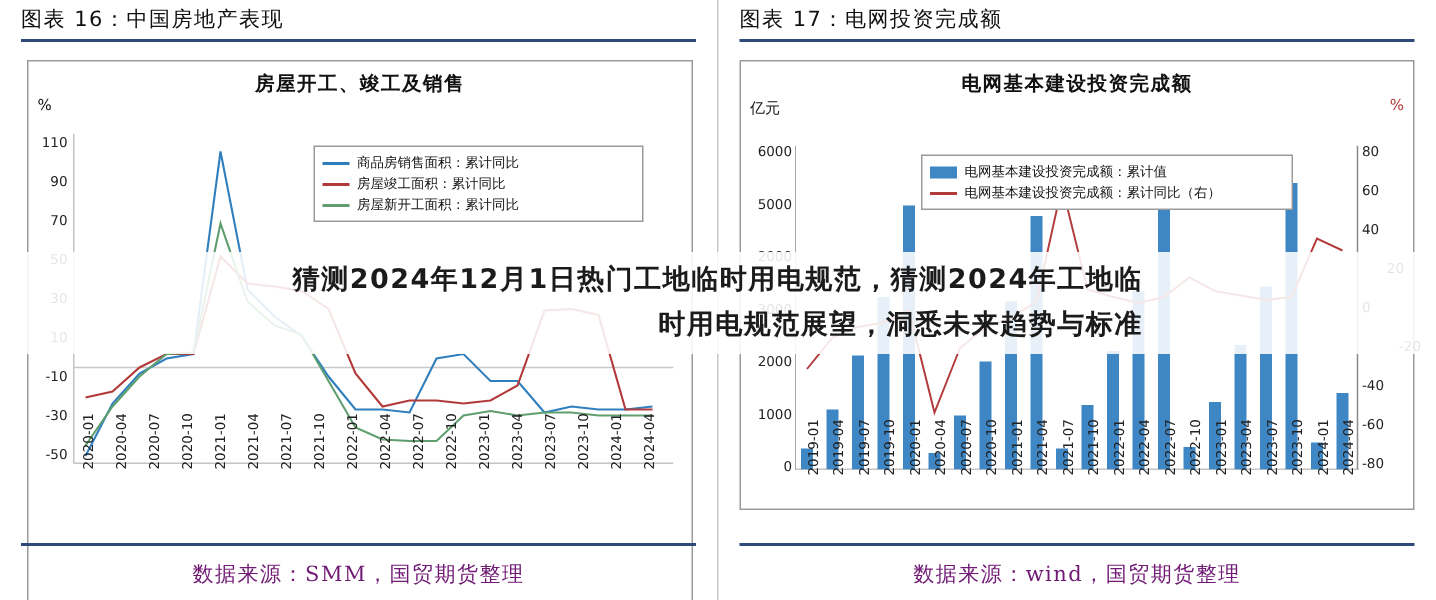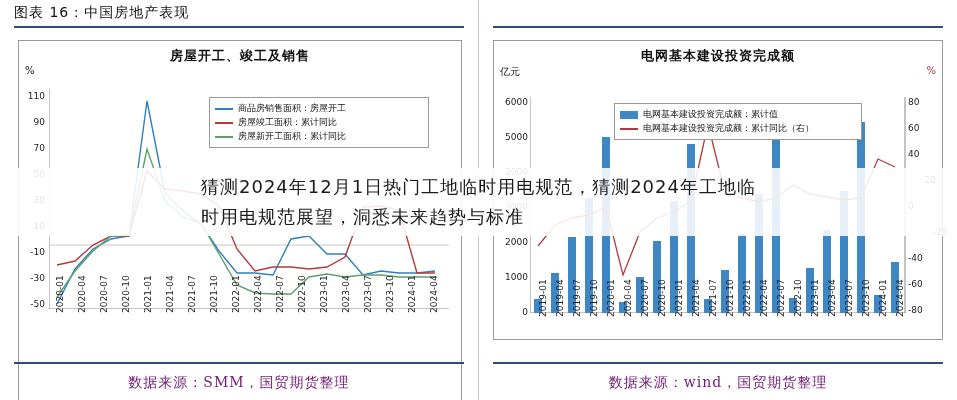--- a/index.html
+++ b/index.html
@@ -82,23 +82,23 @@
   }
 
   
   .overlay{
     position:absolute;left:0;top:168px;width:957px;height:68px;
     background:rgba(255,255,255,0.88);
     display:flex;align-items:center;justify-content:center;
     z-index:20;
   }
   .overlay-text{
-    text-align:left;
-    font-family:"DejaVu Sans", sans-serif;
-    font-weight:normal;
+    text-align:right;
+    font-family:"DejaVu Sans", sans-serif;
+    font-weight:bold;
     font-size:18px;
     line-height:30px;
     color:#1b1b1b;
     letter-spacing:1px;
   }
 </style>
 </head>
 <body>
 
 <div class="stage">
@@ -131,21 +131,21 @@
 
           <polyline fill="none" stroke="#b33a3a" stroke-width="1.4" points="8,176 26,172 44,156 62,147 80,147 98,82 116,100 134,102 152,105 170,117 188,160 206,182 224,178 242,178 260,180 278,178 296,168 314,118 332,117 350,121 368,184 386,184"></polyline>
 
           <polyline fill="none" stroke="#5f9e6e" stroke-width="1.4" points="8,208 26,182 44,162 62,147 80,146 98,60 116,112 134,128 152,134 170,165 188,196 206,204 224,205 242,205 260,188 278,185 296,188 314,186 332,186 350,188 368,188 386,188"></polyline>
         </svg>
       </div>
 
       <div class="legend" style="left:190px;top:56px;width:220px;">
         <div class="legend-row">
           <span class="legend-swatch" style="background:#2f7fbf;"></span>
-          <span class="legend-label">商品房销售面积：房屋开工</span>
+          <span class="legend-label">商品房销售面积：累计同比</span>
         </div>
         <div class="legend-row">
           <span class="legend-swatch" style="background:#b33a3a;"></span>
           <span class="legend-label">房屋竣工面积：累计同比</span>
         </div>
         <div class="legend-row">
           <span class="legend-swatch" style="background:#5f9e6e;"></span>
           <span class="legend-label">房屋新开工面积：累计同比</span>
         </div>
       </div>
@@ -170,20 +170,21 @@
       <div class="xtick" style="left:410px;top:272px;">2024-04</div>
     </div>
 
     <div class="source-rule"></div>
     <div class="source">数据来源：SMM，国贸期货整理</div>
   </div>
 
   <div class="vdivider"></div>
 
   <div class="panel panel-right">
+    <div class="fig-title">图表 17：电网投资完成额</div>
     <div class="title-rule"></div>
 
     <div class="chartbox chart-right">
       <div class="chart-title">电网基本建设投资完成额</div>
       <div class="axis-unit unit-r-left">亿元</div>
       <div class="axis-unit unit-r-right" style="color:#b33a3a;">%</div>
 
       <div class="ytick" style="left:2px;top:56px;width:32px;">6000</div>
       <div class="ytick" style="left:2px;top:91px;width:32px;">5000</div>
       <div class="ytick" style="left:2px;top:126px;width:32px;">2000</div>

